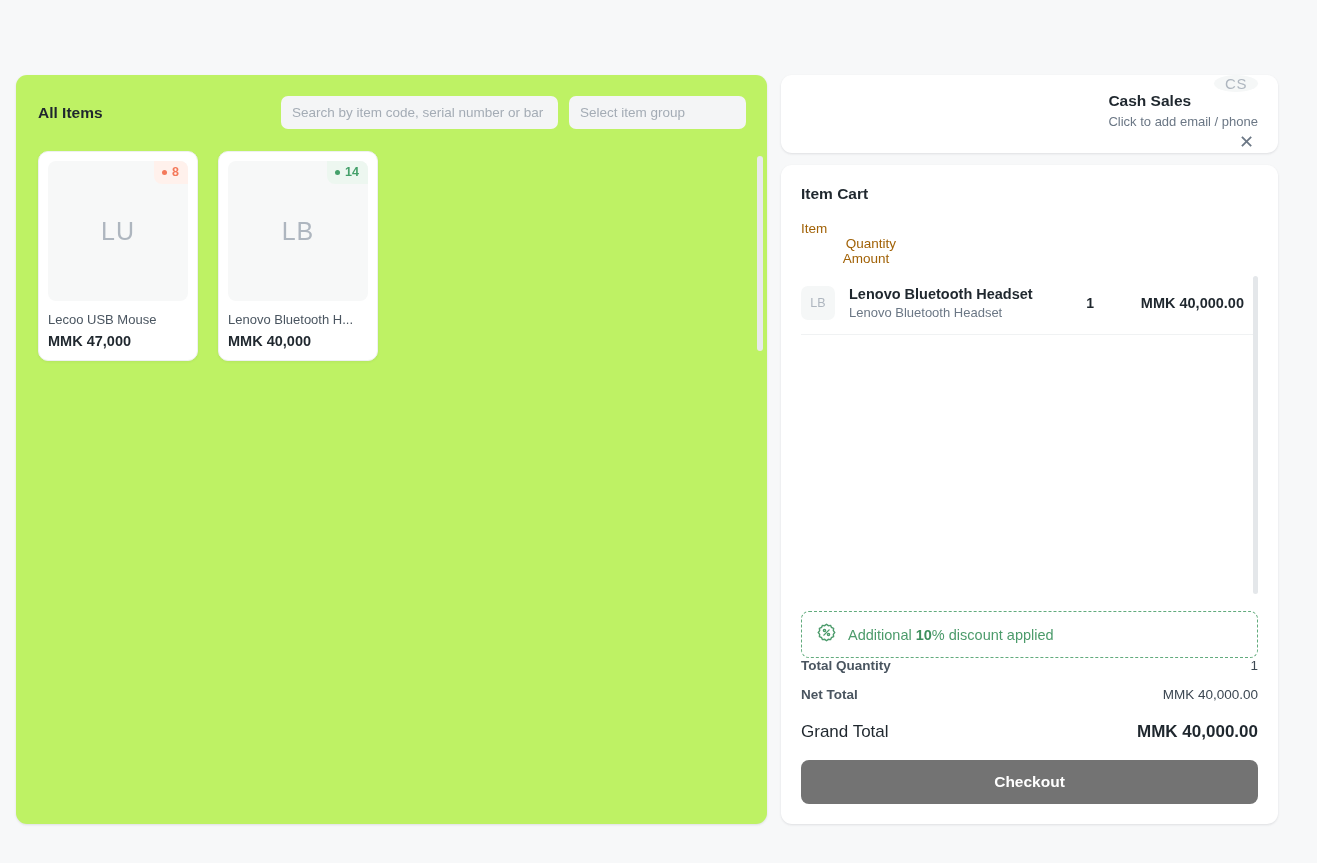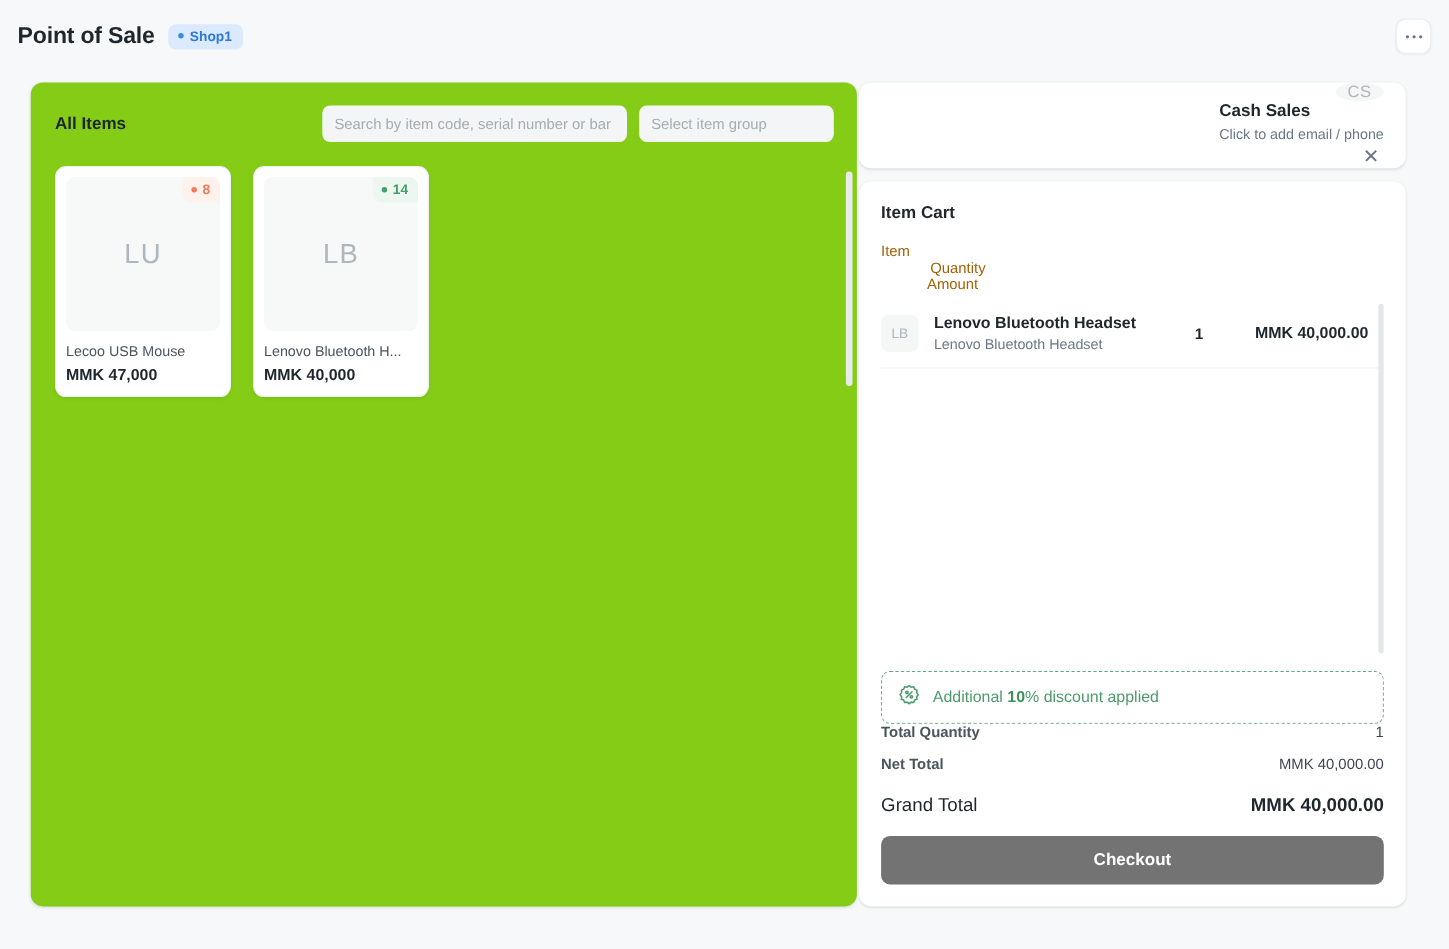--- a/index.html
+++ b/index.html
@@ -36,22 +36,22 @@
     box-shadow: 0 1px 2px rgba(25,35,45,.05);
     display: flex; align-items: center; justify-content: center;
     gap: 3px; cursor: pointer;
   }
   .menu-btn i {
     width: 3px; height: 3px; border-radius: 50%; background: #6b7785; display: block;
   }
 
   
   .items-panel {
-    position: absolute; left: 28px; top: 75px; width: 751px; height: 749px;
-    background: #84cc16; border-radius: 11px;
+    position: absolute; left: 16px; top: 75px; width: 751px; height: 749px;
+    background: #bef264; border-radius: 11px;
     box-shadow: 0 1px 3px rgba(25,35,45,.07), 0 1px 2px rgba(25,35,45,.04);
     overflow: hidden;
   }
   .items-head {
     position: relative; height: 76px; display: flex; align-items: center;
     padding: 0 22px;
   }
   .items-title { font-size: 15.5px; font-weight: bold; color: #1f272e; }
   .field {
     height: 33px; border: none; border-radius: 7px; background: #f4f5f6;
@@ -174,32 +174,20 @@
     width: 100%; height: 44px; border: none; border-radius: 8px;
     background: #737373; color: #fff; font-size: 15.5px; font-weight: bold;
     font-family: "Liberation Sans", sans-serif; cursor: pointer;
   }
 </style>
 </head>
 <body>
 
 <div class="page">
 
-  <div class="topbar">
-    <div class="page-title">Point of Sale</div>
-    <div class="shop-badge">
-      <span class="dot"></span>
-      <span>Shop1</span>
-    </div>
-    <div class="menu-btn">
-      <i></i>
-      <i></i>
-      <i></i>
-    </div>
-  </div>
 
   <div class="items-panel">
     <div class="items-head">
       <div class="items-title">All Items</div>
       <input class="field search-field" type="text" placeholder="Search by item code, serial number or bar" style="">
       <input class="field group-field" type="text" placeholder="Select item group" style="">
     </div>
 
     <div class="items-scroll">
       <div class="items-grid">

